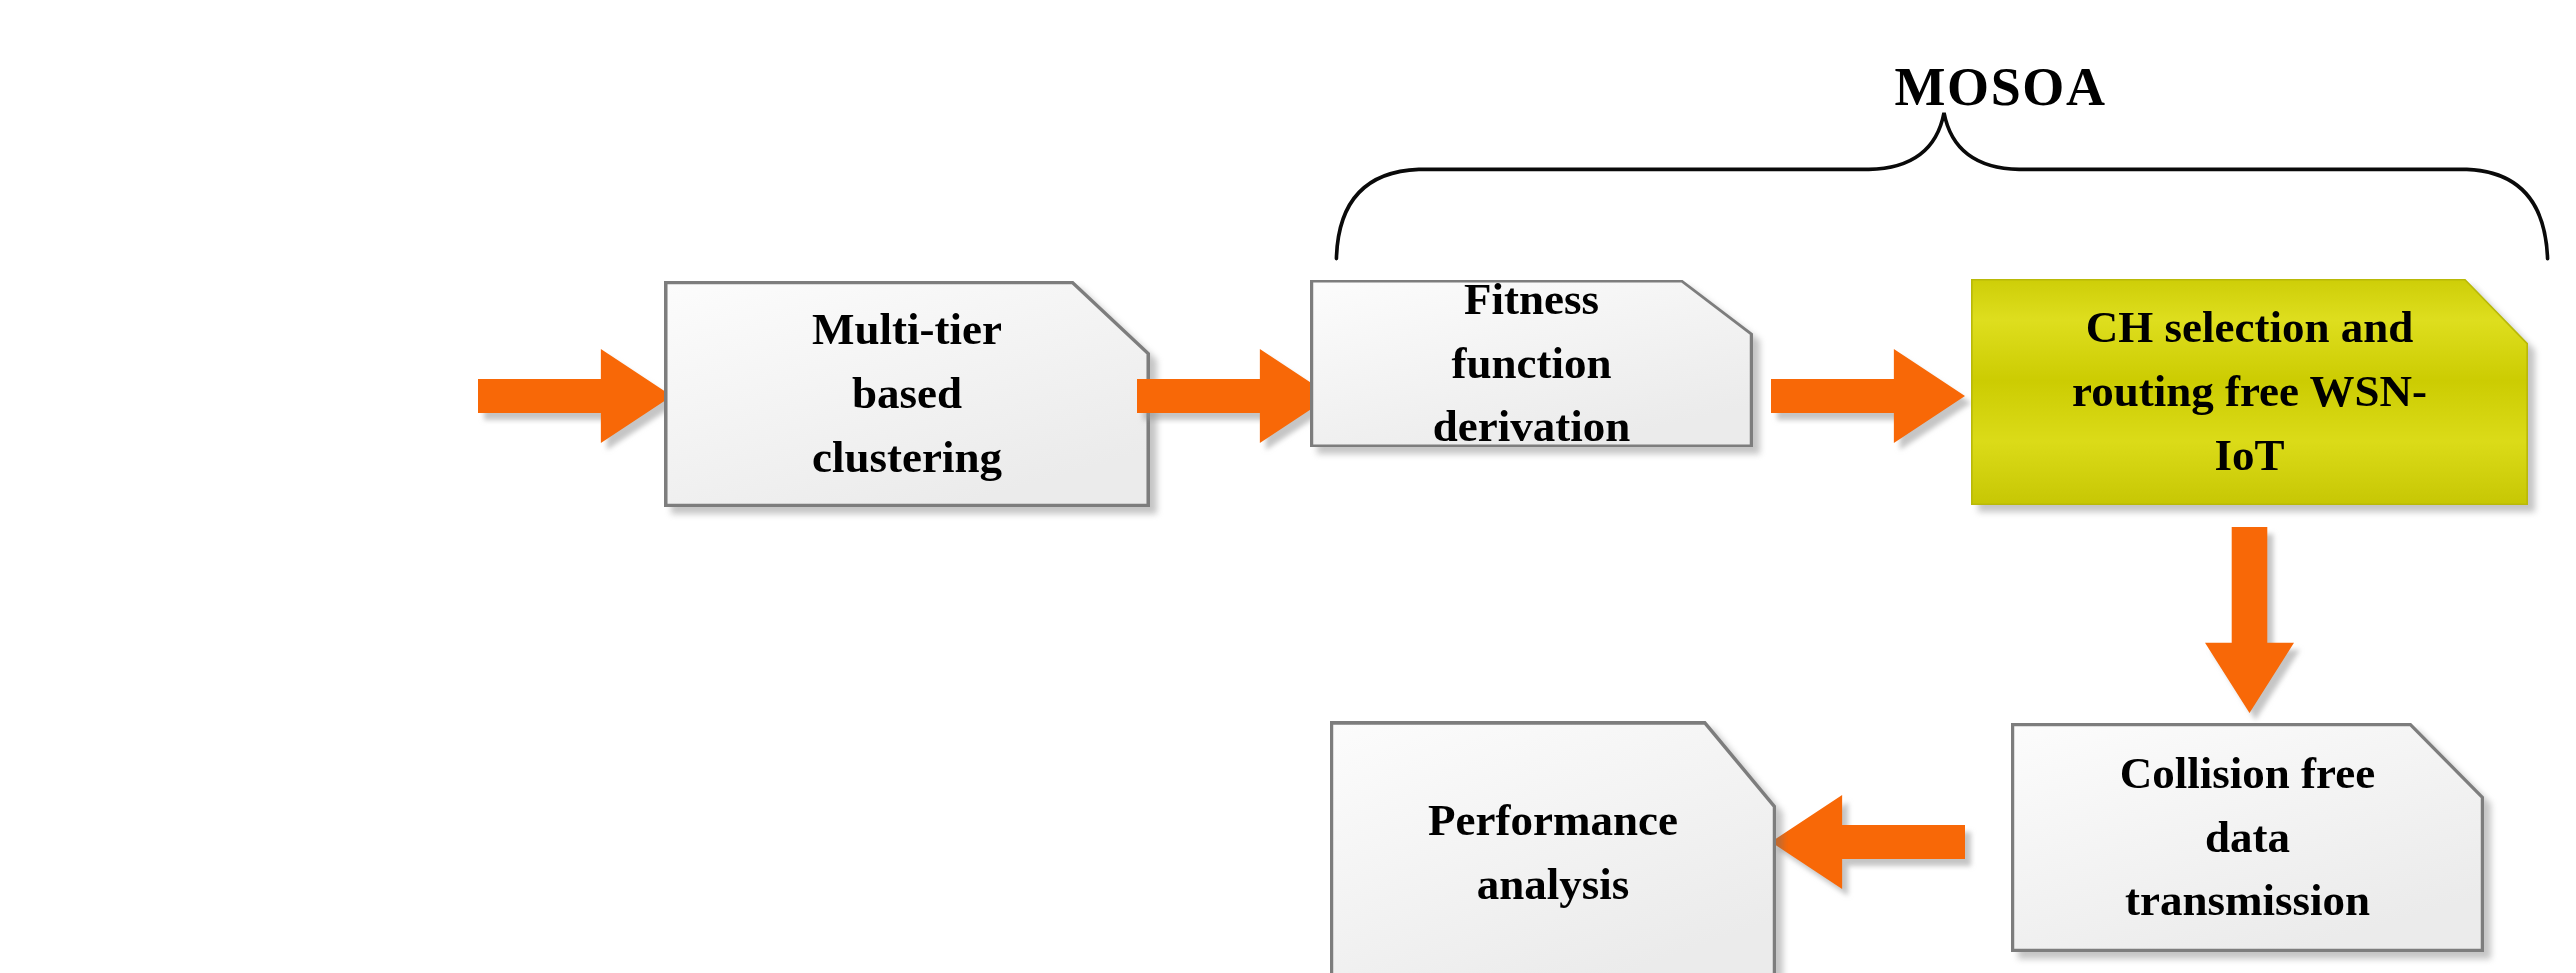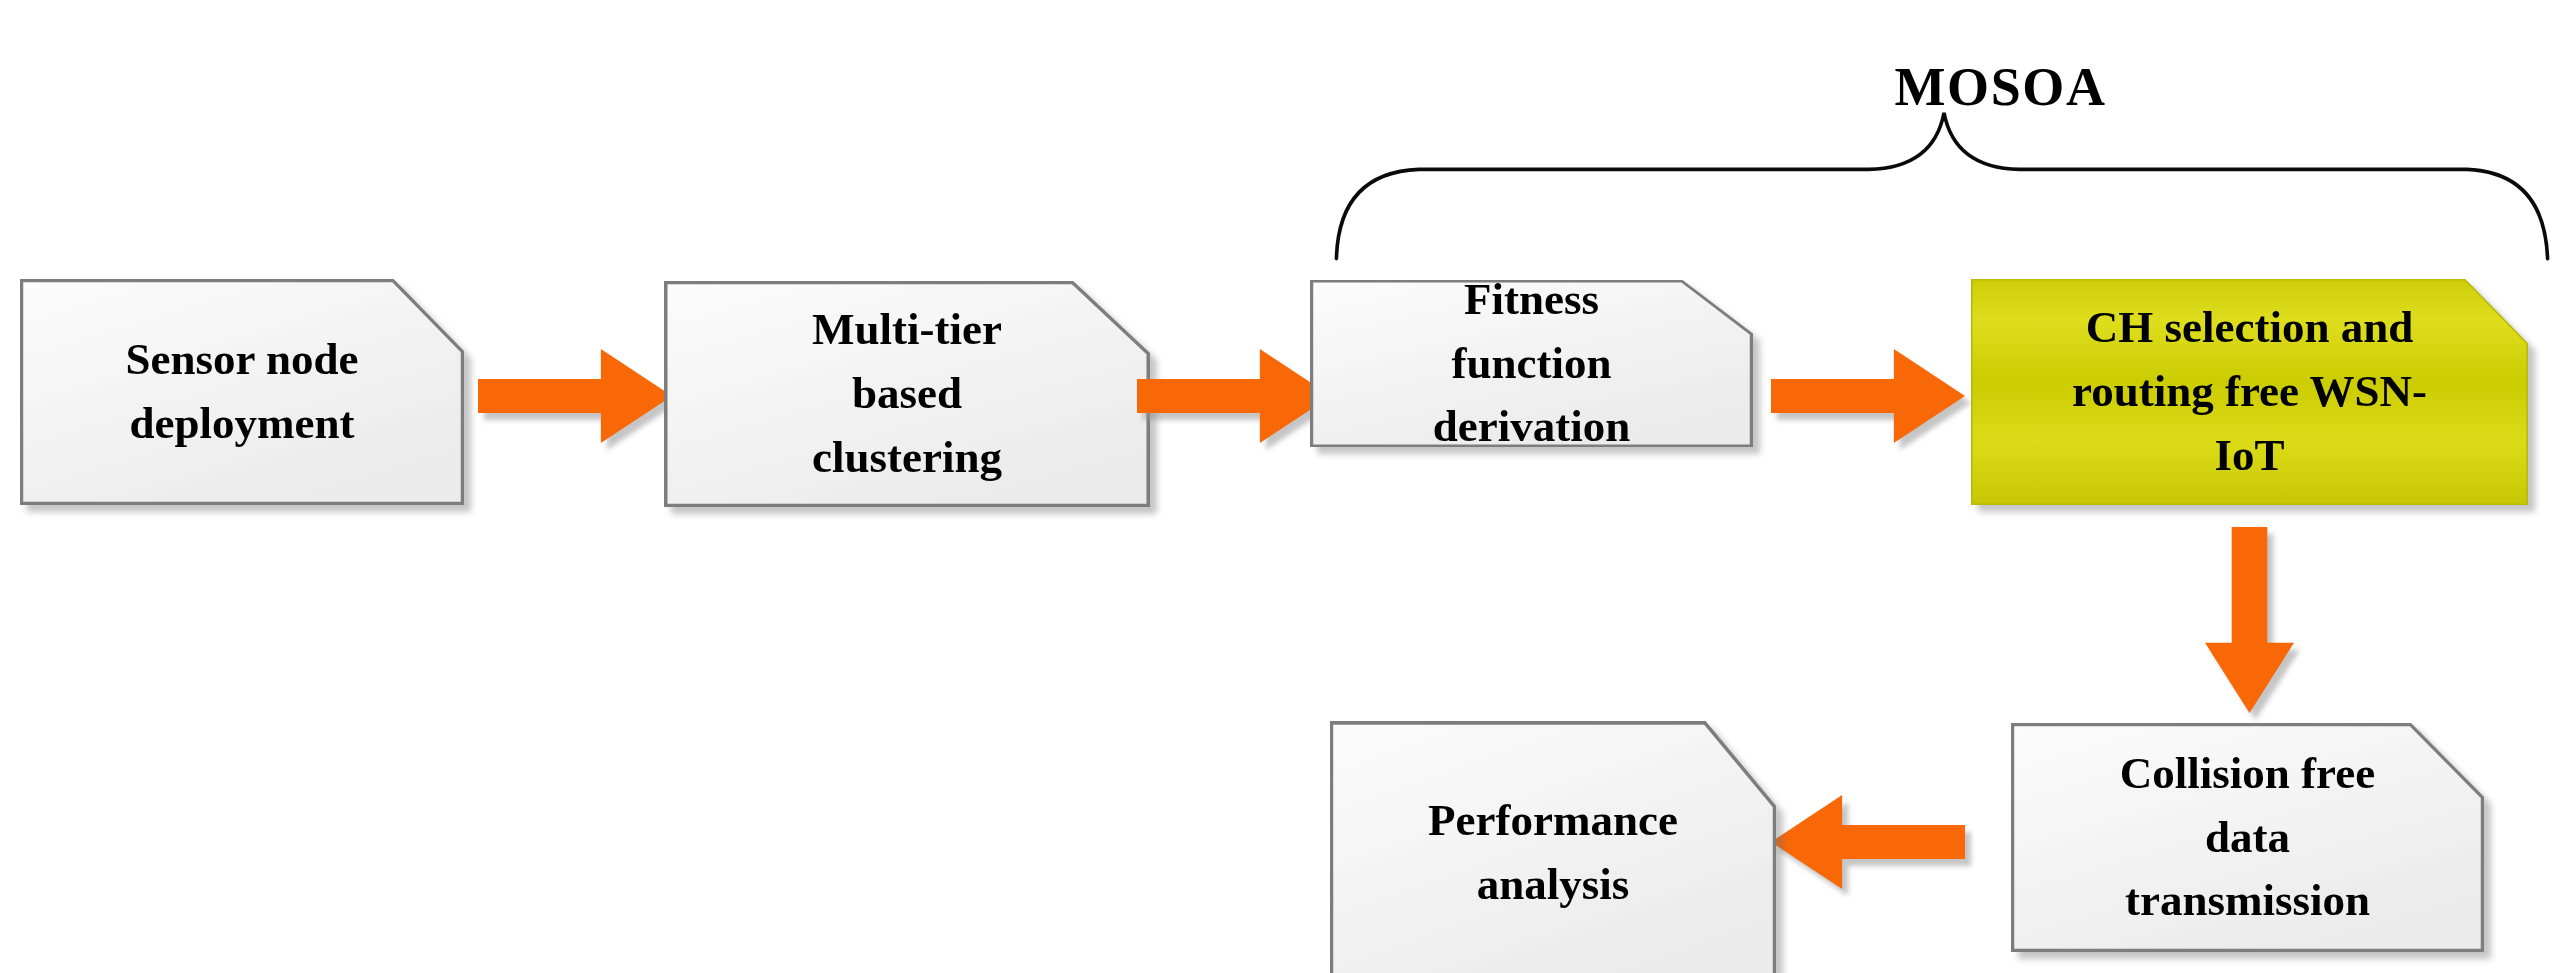--- a/index.html
+++ b/index.html
@@ -58,27 +58,20 @@
   </svg>
 
   <div class="mosoa">MOSOA</div>
 
   <div class="brace">
     <svg viewBox="0 0 1505 195" preserveAspectRatio="none">
       <path d="M 3 192 Q 6 86 105 82 L 662 82 Q 742 80 755 12 Q 768 80 848 82 L 1402 82 Q 1498 86 1502 192"></path>
     </svg>
   </div>
 
-  <div class="node" style="left:20px;top:279px;width:444px;height:226px">
-    <svg viewBox="0 0 550 280" preserveAspectRatio="none">
-      <polygon class="box-shape" points="2,2 462,2 548,90 548,278 2,278"></polygon>
-    </svg>
-    <div class="label">Sensor node
-deployment</div>
-  </div>
 
   <div class="arrow" style="left:478px;top:349px;width:194px;height:94px">
     <svg viewBox="0 0 240 116" preserveAspectRatio="none">
       <polygon class="arrow-shape" points="0,37 152,37 152,0 240,58 152,116 152,79 0,79"></polygon>
     </svg>
   </div>
 
   <div class="node" style="left:664px;top:281px;width:486px;height:226px">
     <svg viewBox="0 0 552 280" preserveAspectRatio="none">
       <polygon class="box-shape" points="2,2 464,2 550,90 550,278 2,278"></polygon>

